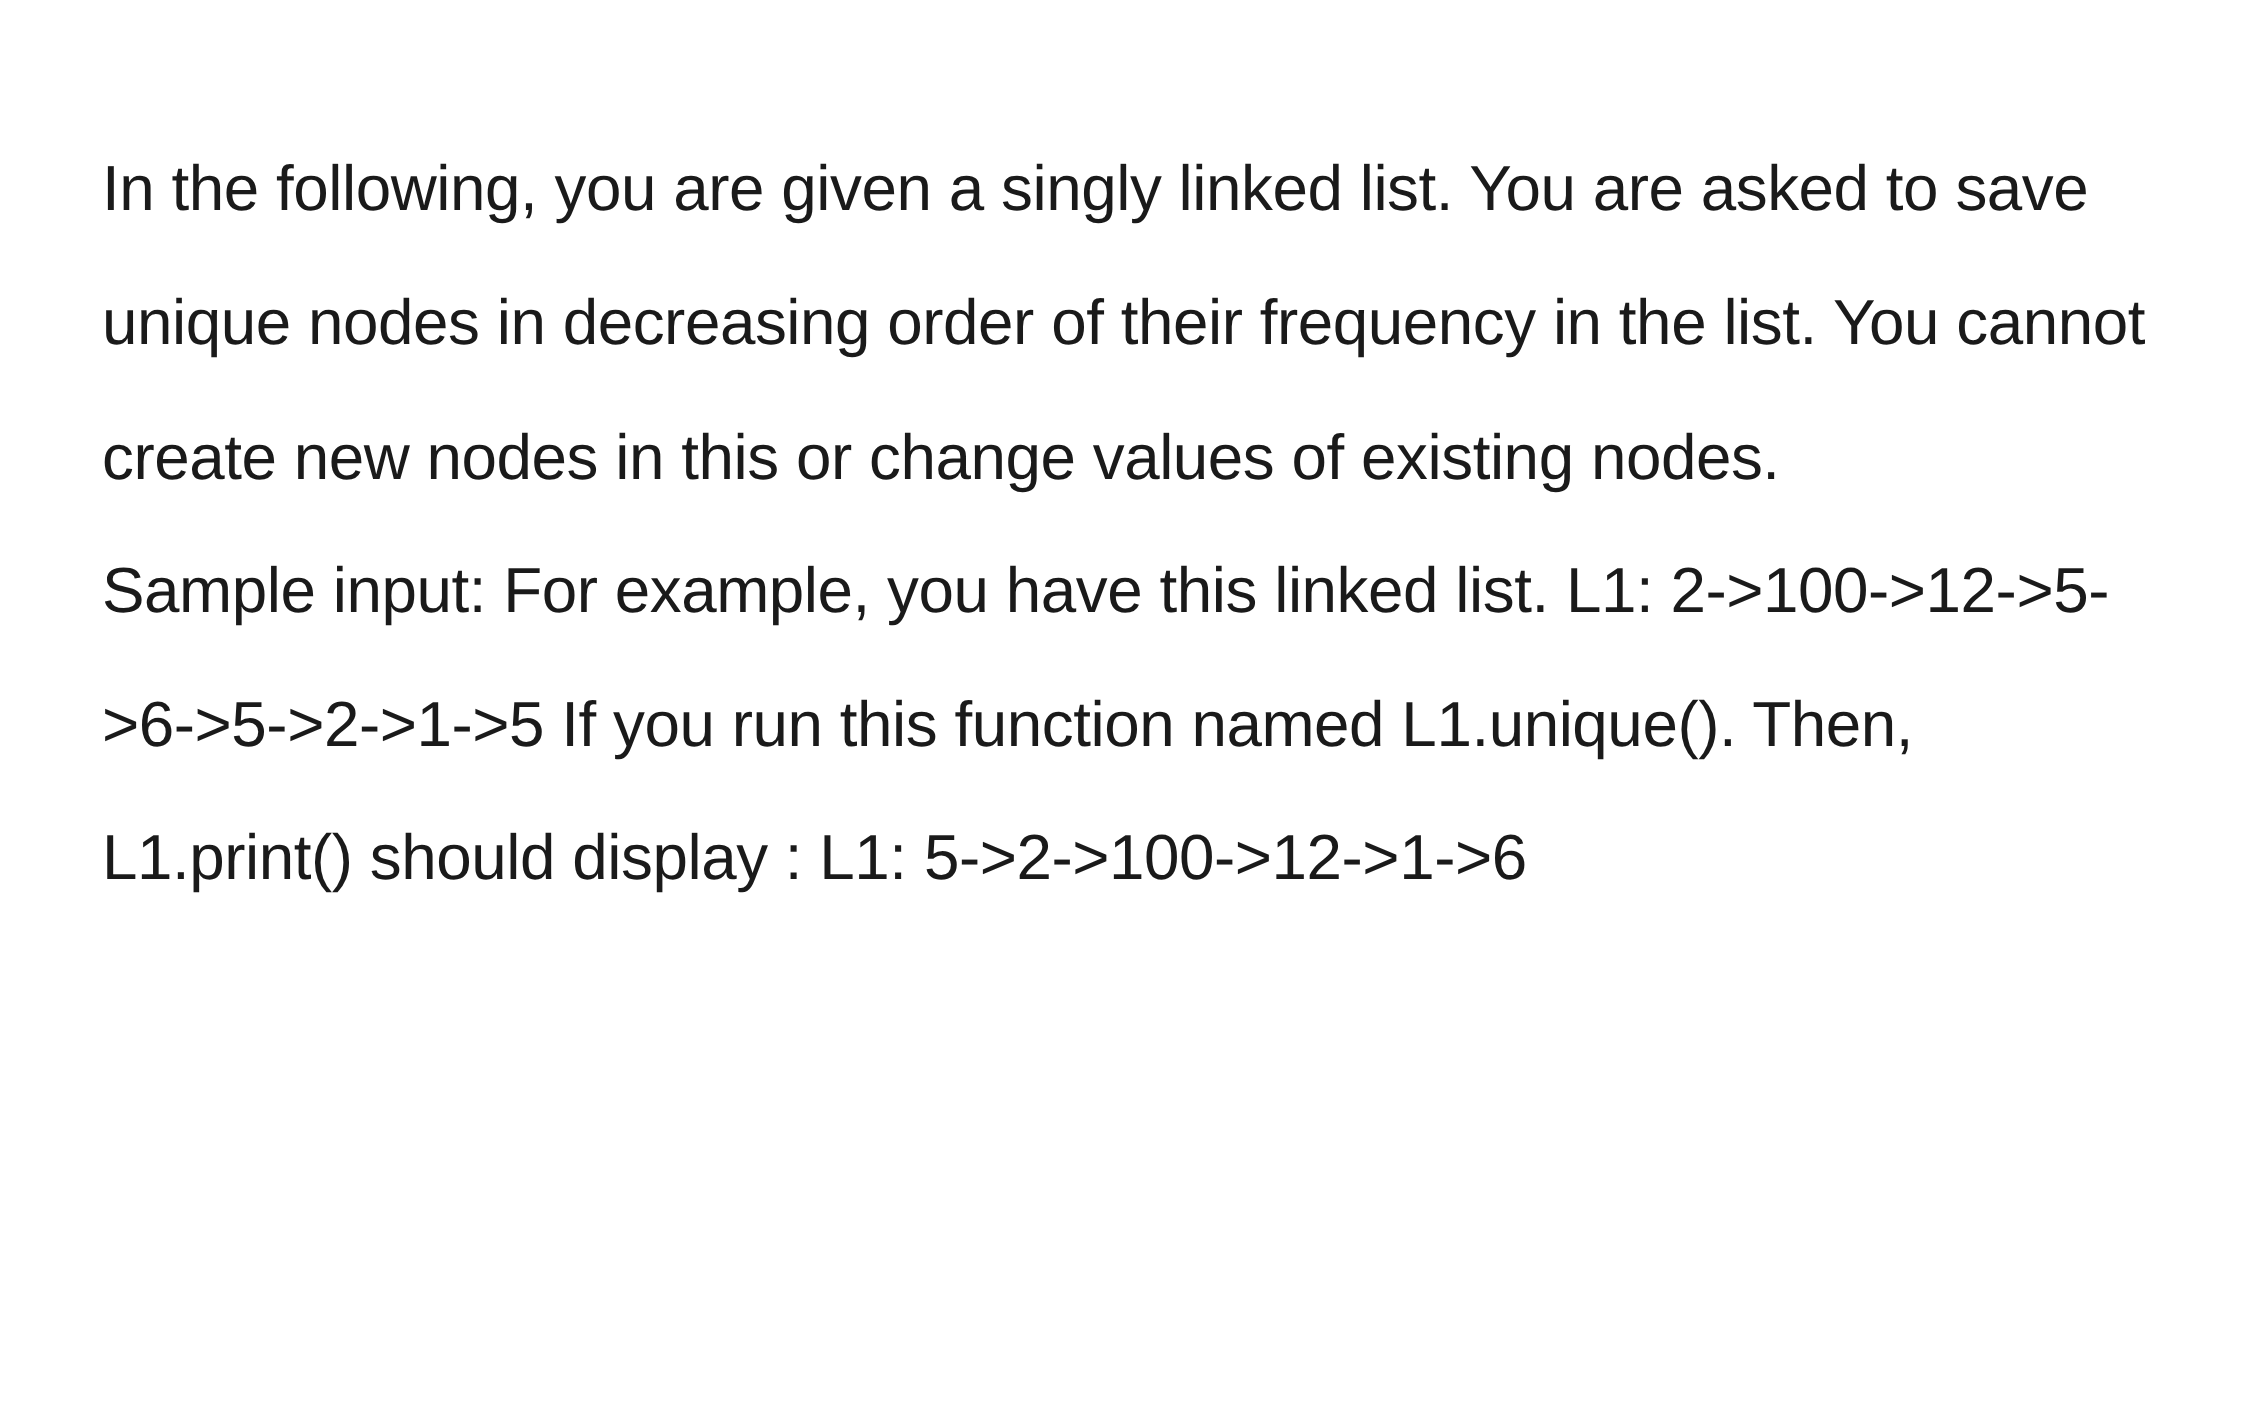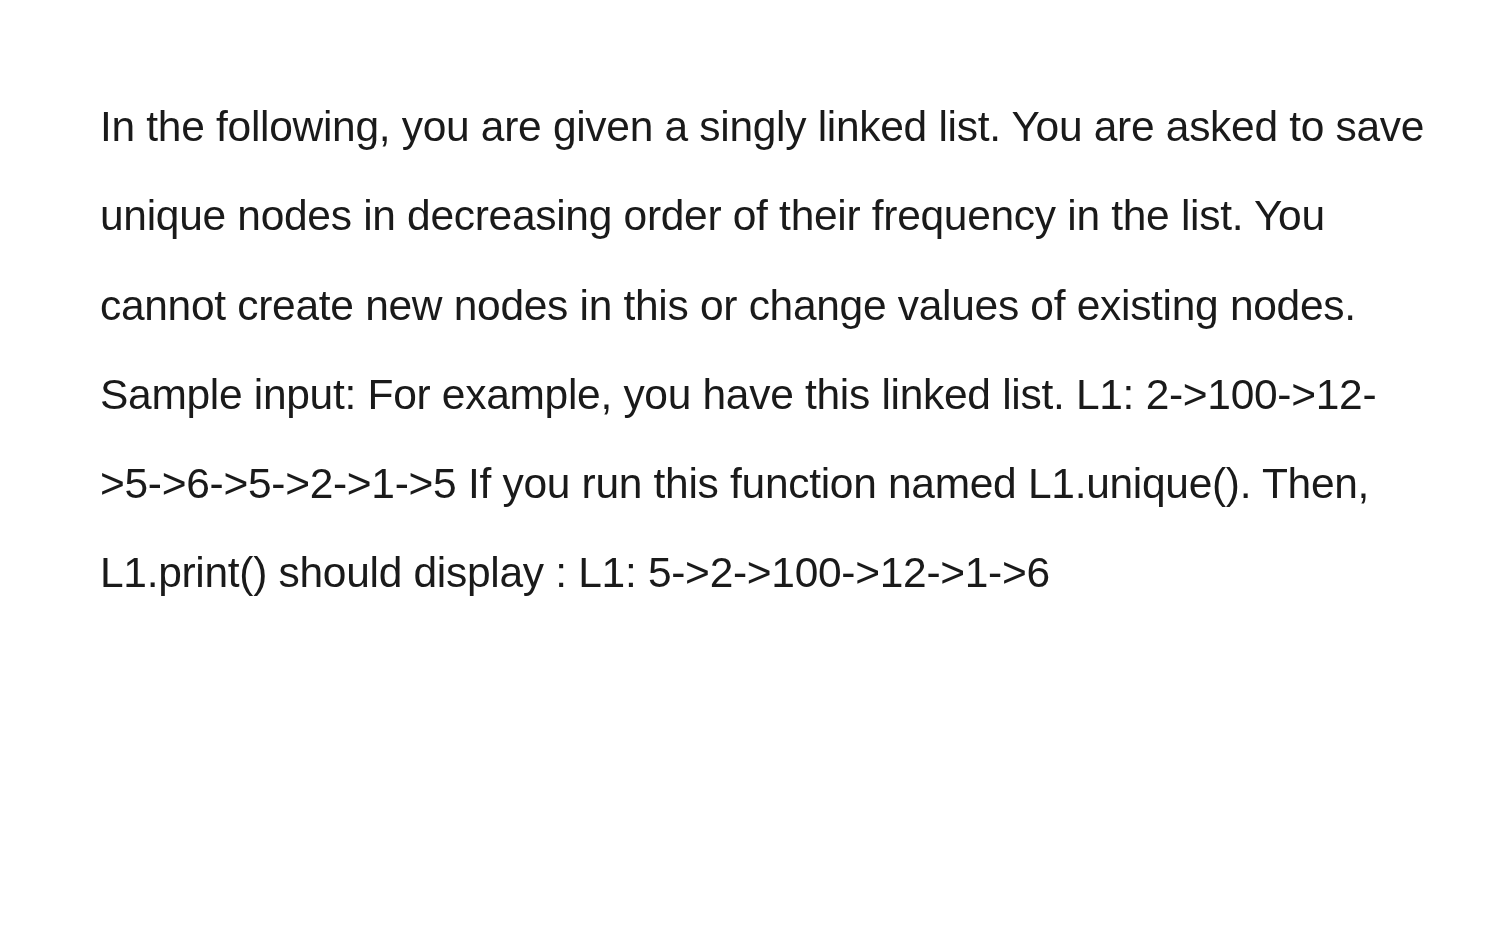--- a/index.html
+++ b/index.html
@@ -18,14 +18,14 @@
       font-size: 42.5px;
       line-height: 2.1;
       color: #1a1a1a;
       font-weight: 400;
       letter-spacing: -0.3px;
     }
   </style>
 </head>
 <body>
 
-<div class="text-block" style="white-space: pre-wrap; margin-left: 32px;">In the following, you are given a singly linked list. You are asked to save unique nodes in decreasing order of their frequency in the list. You cannot create new nodes in this or change values of existing nodes.
+<div class="text-block" style="white-space: pre-wrap;">In the following, you are given a singly linked list. You are asked to save unique nodes in decreasing order of their frequency in the list. You cannot create new nodes in this or change values of existing nodes.
 Sample input: For example, you have this linked list. L1: 2-&gt;100-&gt;12-&gt;5-&gt;6-&gt;5-&gt;2-&gt;1-&gt;5 If you run this function named L1.unique(). Then, L1.print() should display : L1: 5-&gt;2-&gt;100-&gt;12-&gt;1-&gt;6</div>
 
 </body></html>

